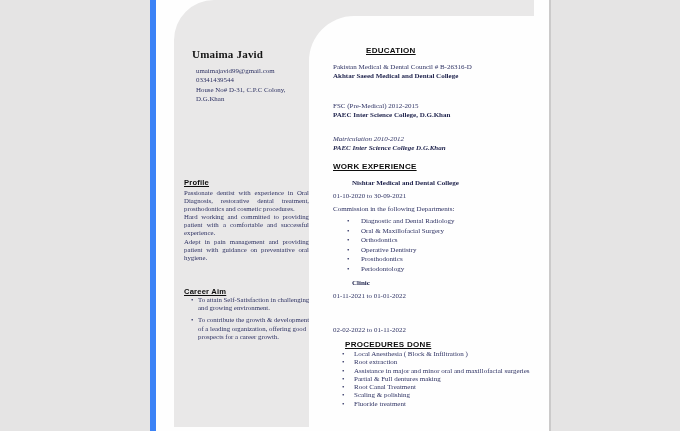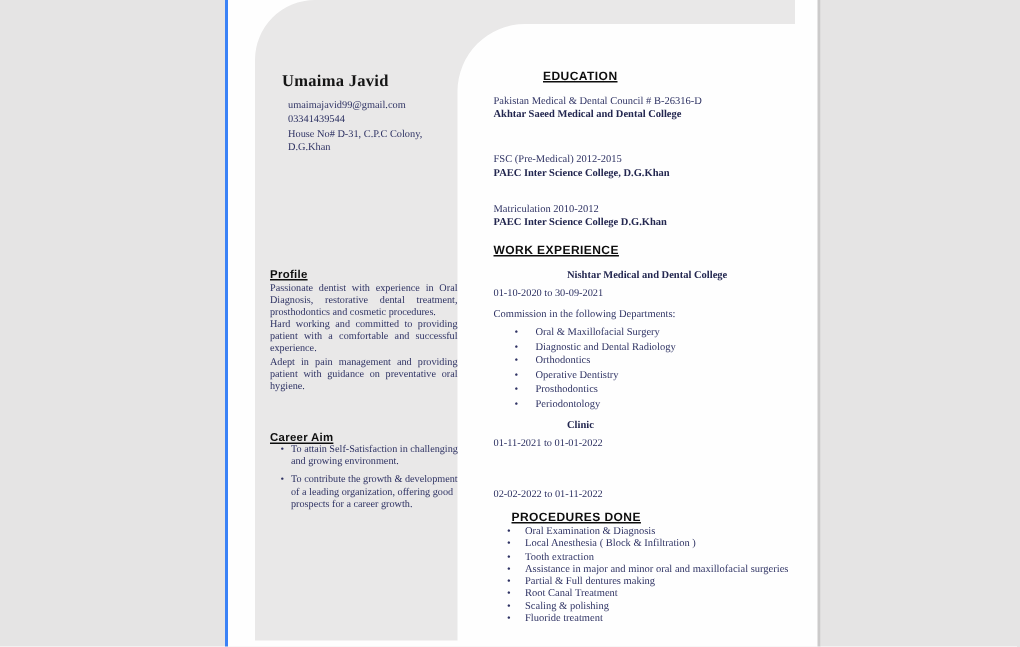--- a/index.html
+++ b/index.html
@@ -5,21 +5,21 @@
   html,body{margin:0;padding:0;}
   body{
     width:680px;height:431px;overflow:hidden;position:relative;
     background:#e5e4e4;
     font-family:"Liberation Serif","DejaVu Serif",serif;
   }
   .stage{position:absolute;inset:0;}
   .page{
     position:absolute;left:150px;top:0;width:393px;height:431px;
     background:#fefefe;
-    border-left:2px solid #3b82f6;border-right:2px solid #cbcaca;
+    border-left:6px solid #3b82f6;border-right:2px solid #cbcaca;
   }
   .shape-svg{position:absolute;left:0;top:0;width:393px;height:431px;}
   .abs{position:absolute;}
   
   .name{
     left:36px;top:48px;width:130px;
     font-weight:bold;font-size:11px;color:#151515;letter-spacing:.2px;
   }
   .contact{left:40px;top:66px;width:118px;font-size:6.9px;line-height:9.4px;color:#2e3263;}
   .side-heading{
@@ -39,23 +39,23 @@
     font-family:"Liberation Sans","DejaVu Sans",sans-serif;
     font-weight:bold;font-size:8px;color:#0d0d0d;
     text-decoration:underline;letter-spacing:.3px;
   }
   .edu-h{left:177px;top:46px;margin-left:33px;}
   .work-h{left:177px;top:162px;}
   .proc-h{left:177px;top:340px;padding-left:12px;}
   .block{color:#2e3263;font-size:7px;line-height:9px;width:210px;}
   .edu1{left:177px;top:63px;}
   .edu2{left:177px;top:102px;}
-  .edu3{left:177px;top:135px;}
+  .edu3{left:177px;top:135px;font-style:italic;}
   .bold-line{font-weight:bold;color:#22264f;}
-  .job-title{left:194px;width:210px;font-size:7px;font-weight:bold;color:#22264f;padding-left:32px;}
+  .job-title{left:164px;width:210px;font-size:7px;font-weight:bold;color:#22264f;padding-left:32px;}
   .job1-title{top:179px;}
   .job-dates{left:177px;width:210px;font-size:6.9px;color:#2e3263;}
   .job1-dates{top:192px;}
   .job1-note{left:177px;top:205px;width:217px;font-size:7px;color:#2e3263;}
   .dept-list{left:177px;top:217px;width:200px;font-size:7px;line-height:9.6px;color:#2e3263;}
   .dept-list li{position:relative;padding-left:28px;}
   .dept-list li::before{content:"•";position:absolute;left:14px;top:0;}
   .clinic-title{top:279px;}
   .clinic-dates{top:292px;}
   .dhq-title{top:313px;}
@@ -115,39 +115,38 @@
       <div class="bold-line">PAEC Inter Science College D.G.Khan</div>
     </div>
 
     <div class="abs main-heading work-h">WORK EXPERIENCE</div>
 
     <div class="abs job-title job1-title">Nishtar Medical and Dental College</div>
     <div class="abs job-dates job1-dates">01-10-2020 to 30-09-2021</div>
     <div class="abs job1-note">Commission in the following Departments:</div>
 
     <ul class="abs dept-list">
+      <li>Diagnostic and Dental Radiology</li>
       <li>Oral &amp; Maxillofacial Surgery</li>
-      <li>Diagnostic and Dental Radiology</li>
       <li>Orthodontics</li>
       <li>Operative Dentistry</li>
       <li>Prosthodontics</li>
       <li>Periodontology</li>
     </ul>
 
     <div class="abs job-title clinic-title">Clinic</div>
     <div class="abs job-dates clinic-dates">01-11-2021 to 01-01-2022</div>
 
     <div class="abs job-dates dhq-dates">02-02-2022 to 01-11-2022</div>
 
     <div class="abs main-heading proc-h">PROCEDURES DONE</div>
 
     <ul class="abs proc-list">
-      <li>Oral Examination &amp; Diagnosis</li>
       <li>Local Anesthesia ( Block &amp; Infiltration )</li>
-      <li>Tooth extraction</li>
+      <li>Root extraction</li>
       <li>Assistance in major and minor oral and maxillofacial surgeries</li>
       <li>Partial &amp; Full dentures making</li>
       <li>Root Canal Treatment</li>
       <li>Scaling &amp; polishing</li>
       <li>Fluoride treatment</li>
     </ul>
 
   </div>
 </div>
 

